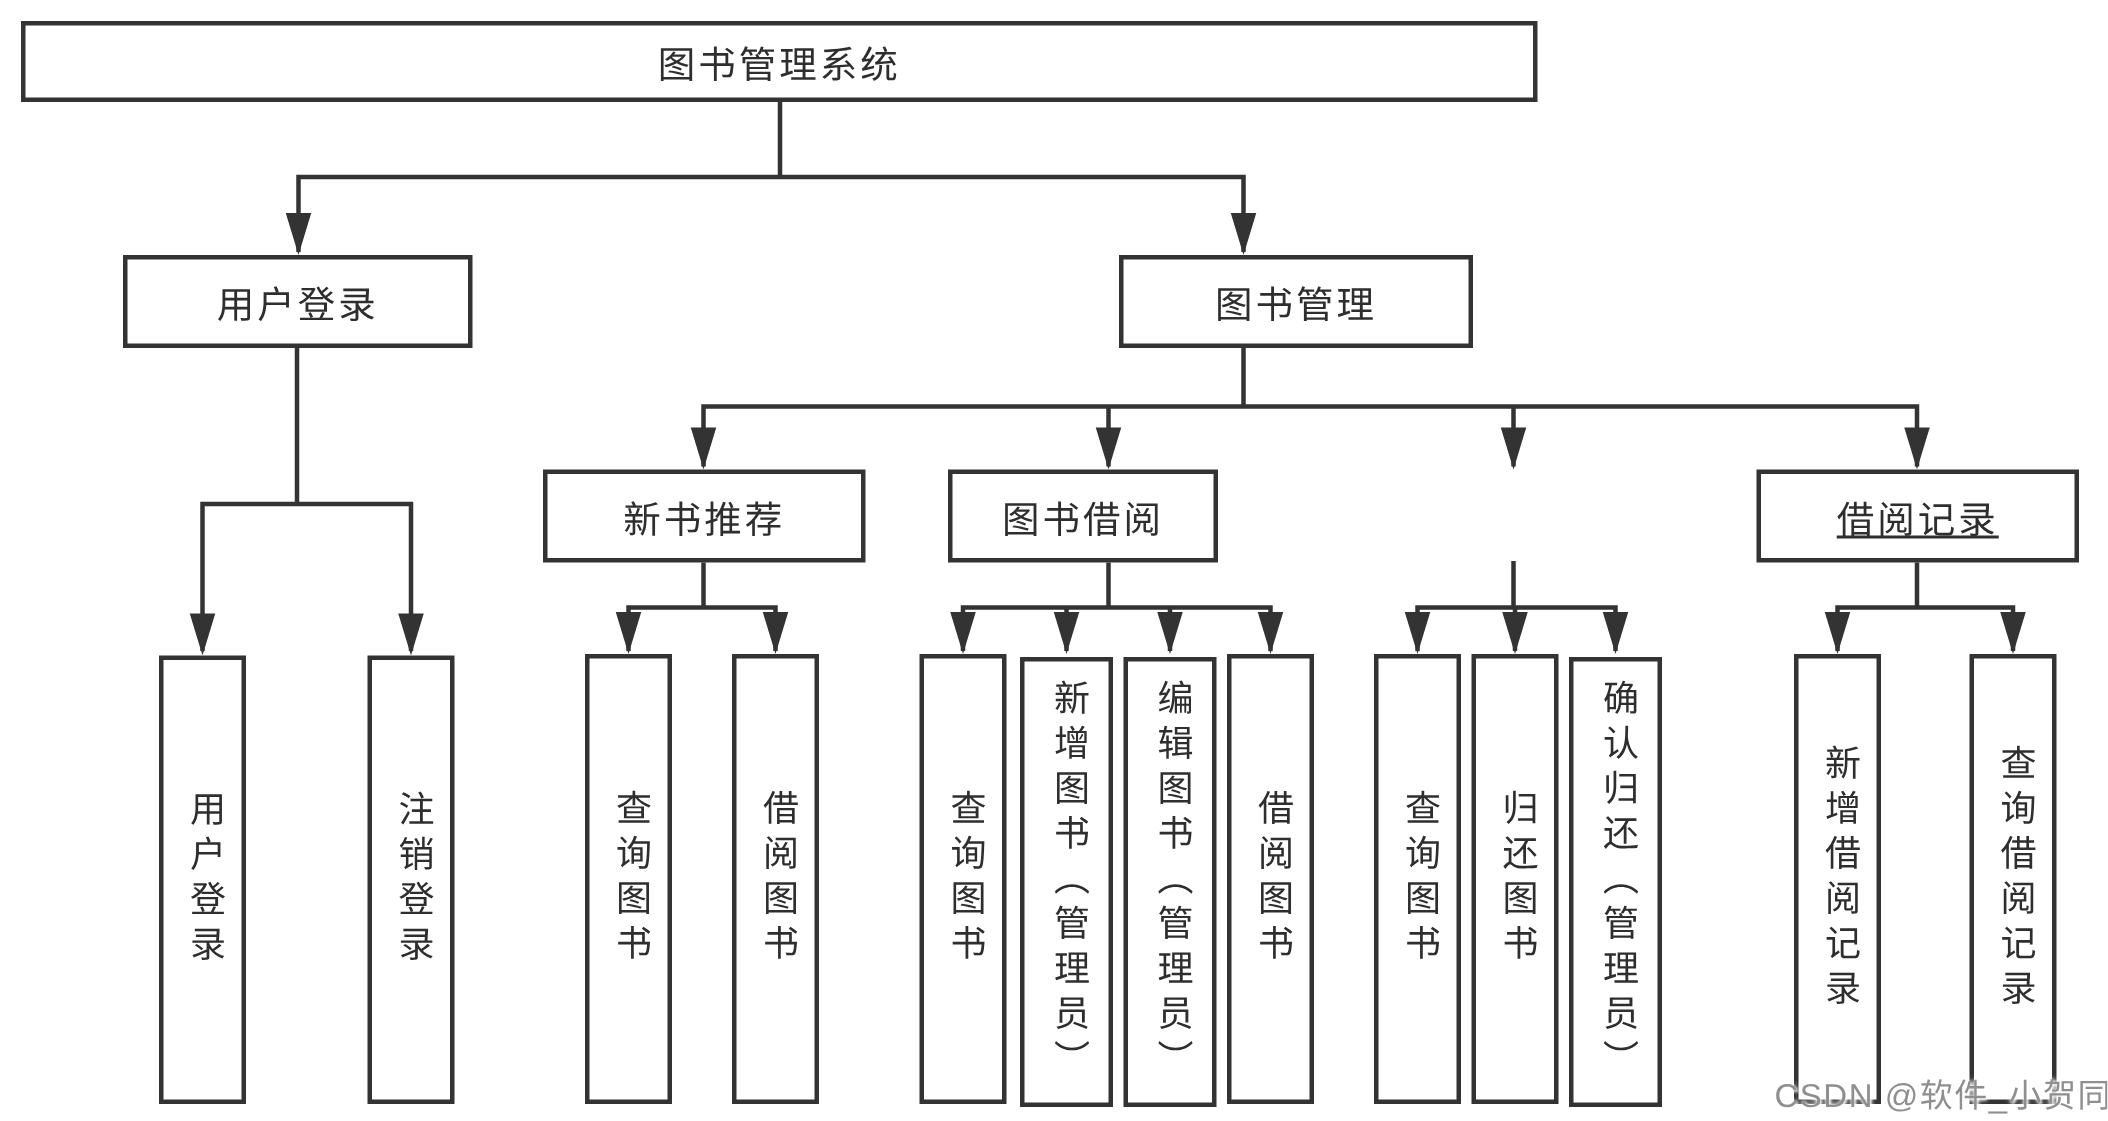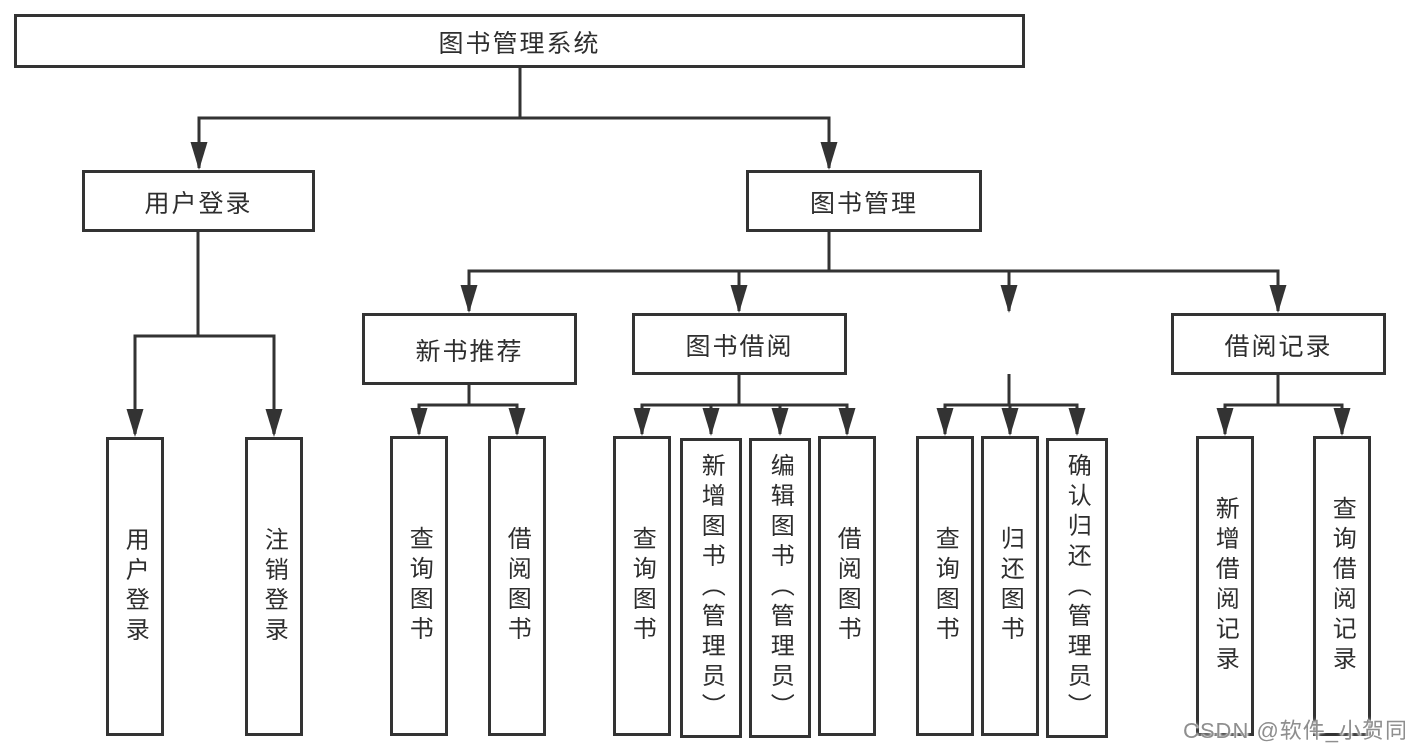--- a/index.html
+++ b/index.html
@@ -116,27 +116,27 @@
     <span>图书管理</span>
   </div>
 
   <div class="node vbox" style="left:106px; top:437px; width:58px; height:299px;">
     <span>用户登录</span>
   </div>
   <div class="node vbox" style="left:245px; top:437px; width:58px; height:299px;">
     <span>注销登录</span>
   </div>
 
-  <div class="node hbox" style="left:362px; top:313px; width:215px; height:72px;font-family:Liberation Serif, serif;">
+  <div class="node hbox" style="left:362px; top:313px; width:215px; height:62px;font-family:Liberation Serif, serif;">
     <span>新书推荐</span>
   </div>
-  <div class="node hbox" style="left:632px; top:313px; width:215px; height:62px;">
+  <div class="node hbox" style="left:632px; top:313px; width:180px; height:62px;">
     <span>图书借阅</span>
   </div>
-  <div class="node hbox" style="left:1171px; top:313px; width:215px; height:62px;">
+  <div class="node hbox" style="left:1171px; top:313px; width:215px; height:62px;text-decoration:underline;">
     <span>借阅记录</span>
   </div>
 
   <div class="node vbox" style="left:390px; top:436px; width:58px; height:300px;">
     <span>查询图书</span>
   </div>
   <div class="node vbox" style="left:488px; top:436px; width:58px; height:300px;">
     <span>借阅图书</span>
   </div>
 

